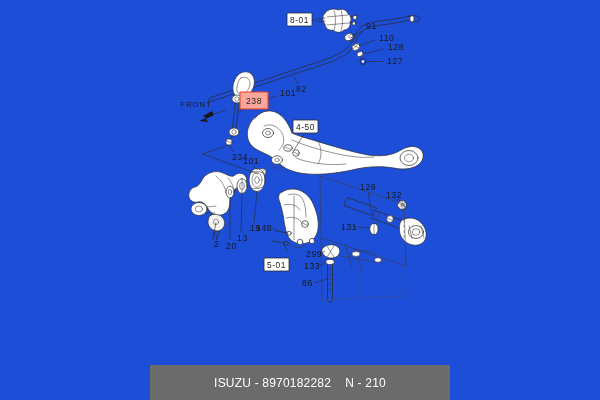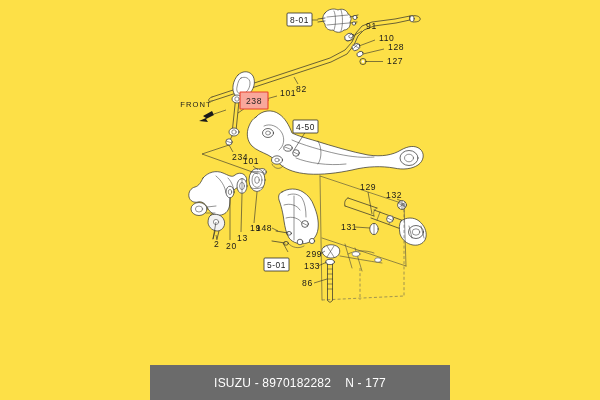--- a/index.html
+++ b/index.html
@@ -12,21 +12,21 @@
     height: 400px;
     position: relative;
     overflow: hidden;
     font-family: "Liberation Sans", sans-serif;
   }
   #page {
     position: absolute;
     left: 0; top: 0;
     width: 600px;
     height: 400px;
-    background: #fde047;
+    background: #1d4ed8;
   }
   #diagram-svg {
     position: absolute;
     left: 0; top: 0;
     width: 600px;
     height: 400px;
   }
   .footer-bar {
     position: absolute;
     left: 150px;
@@ -445,16 +445,16 @@
     <text class="callout" x="304" y="269">133</text>
     <text class="callout" x="302" y="286">86</text>
     <text class="callout" x="360" y="190">129</text>
     <text class="callout" x="386" y="198">132</text>
     <text class="callout" x="341" y="230">131</text>
 
   </svg>
 
   <div class="footer-bar">
     <span class="footer-text">ISUZU - 8970182282</span>
-    <span class="footer-text">N - 177</span>
+    <span class="footer-text">N - 210</span>
   </div>
 
 </div>
 
 </body></html>

